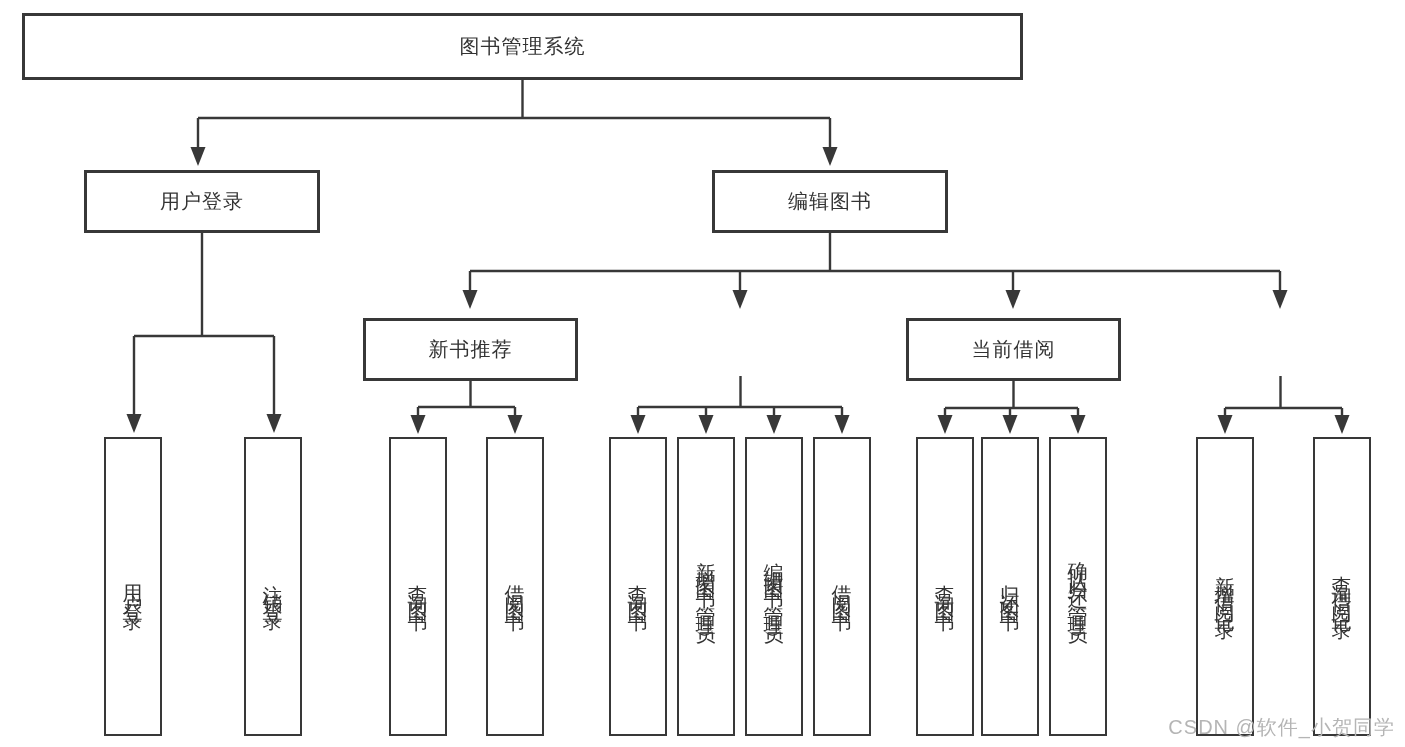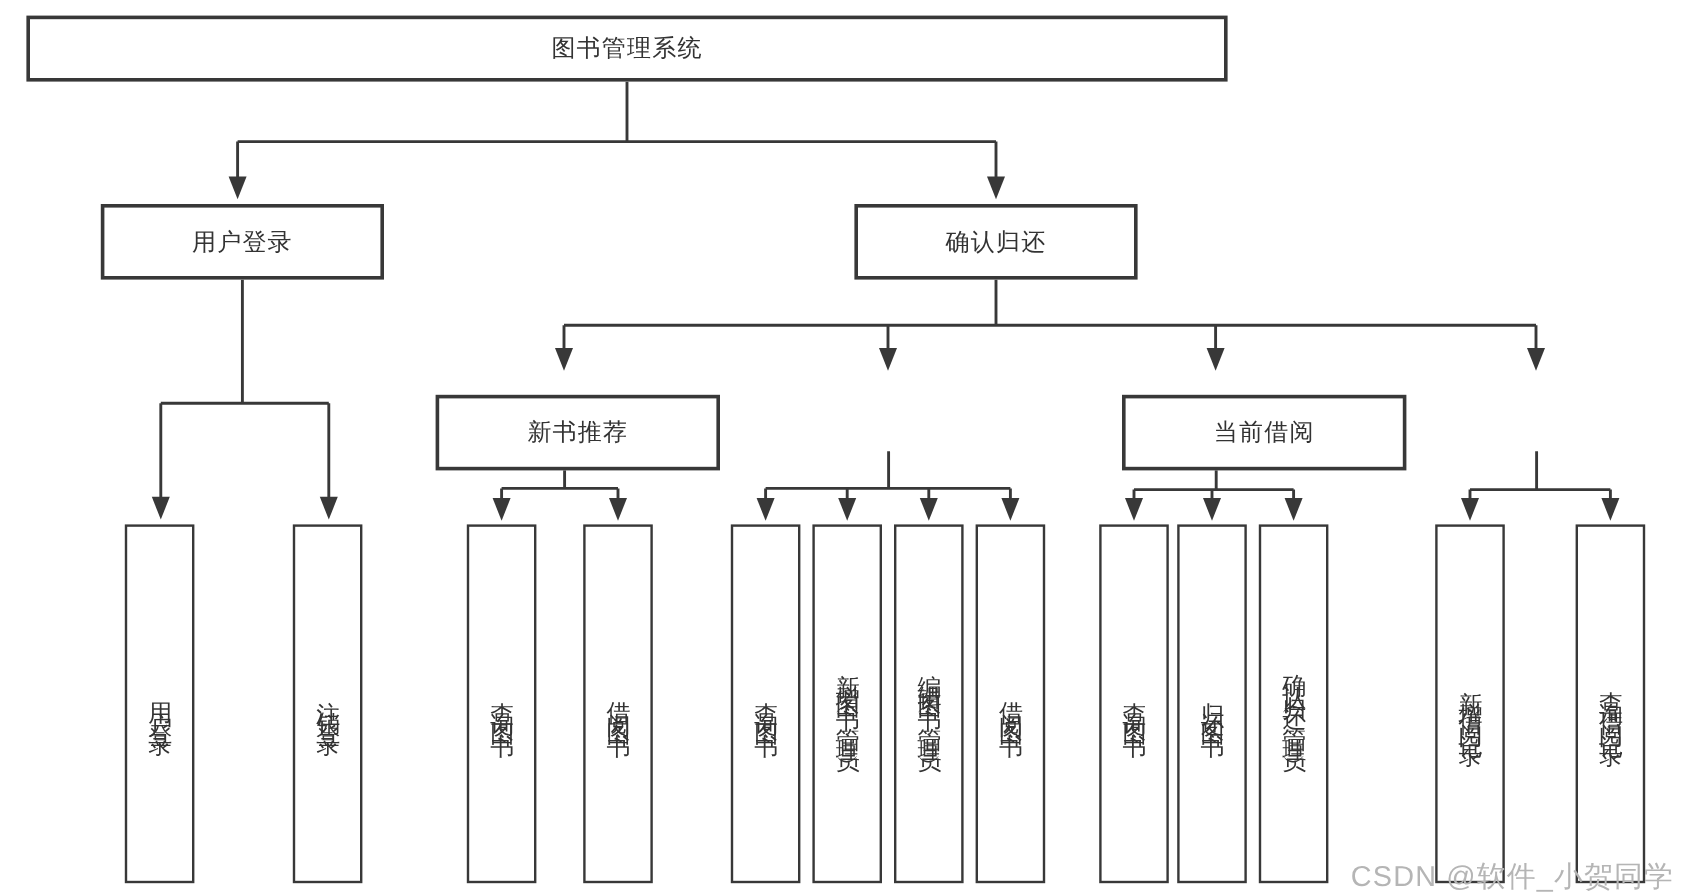--- a/index.html
+++ b/index.html
@@ -43,28 +43,28 @@
     background: #ffffff;
     border: 3px solid var(--line);
     display: flex;
     align-items: center;
     justify-content: center;
     color: var(--text);
     font-size: 20px;
     letter-spacing: 1px;
     z-index: 2;
   }
-  .node.root  { left: 22px;  top: 13px;  width: 1001px; height: 55px; }
+  .node.root  { left: 22px;  top: 13px;  width: 1001px; height: 67px; }
   .node.lv2   { width: 236px; height: 63px; top: 170px; }
   .node.lv2.a { left: 84px; }
   .node.lv2.b { left: 712px; }
-  .node.lv3   { width: 237px; height: 63px; top: 329px; }
+  .node.lv3   { width: 215px; height: 63px; top: 318px; }
   .node.lv3.a { left: 363px; }
   .node.lv3.b { left: 633px; }
-  .node.lv3.c { left: 906px; margin-left: 29px; }
+  .node.lv3.c { left: 906px; }
   .node.lv3.d { left: 1173px; }
   .leaf {
     position: absolute;
     box-sizing: border-box;
     background: #ffffff;
     border: 2px solid var(--line);
     top: 437px;
     width: 58px;
     height: 299px;
     display: flex;
@@ -91,21 +91,21 @@
   .leaf.p8  { left: 981px; }
   .leaf.p9  { left: 1049px; }
   .leaf.p10 { left: 1196px; }
   .leaf.p11 { left: 1313px; }
   .leaf.u1  { left: 104px; }
   .leaf.u2  { left: 244px; }
   .watermark {
     position: absolute;
     right: 10px;
     top: 714px;
-    font-size: 24px;
+    font-size: 20px;
     color: var(--watermark);
     letter-spacing: 1px;
     z-index: 5;
     white-space: nowrap;
   }
 </style>
 </head>
 <body>
 
 <div class="canvas">
@@ -142,21 +142,21 @@
     <polygon points="1070.5,415 1085.5,415 1078,434"></polygon>
 
     <path d="M1280.5 376 V408 M1225 408 H1342 M1225 408 V416 M1342 408 V416"></path>
     <polygon points="1217.5,415 1232.5,415 1225,434"></polygon>
     <polygon points="1334.5,415 1349.5,415 1342,434"></polygon>
   </svg>
 
   <div class="node root">图书管理系统</div>
 
   <div class="node lv2 a">用户登录</div>
-  <div class="node lv2 b">确认归还</div>
+  <div class="node lv2 b">编辑图书</div>
 
   <div class="node lv3 a">新书推荐</div>
   <div class="node lv3 c">当前借阅</div>
 
   <div class="leaf u1">
       <span>用户登录</span>
     </div>
   <div class="leaf u2">
       <span>注销登录</span>
     </div>

